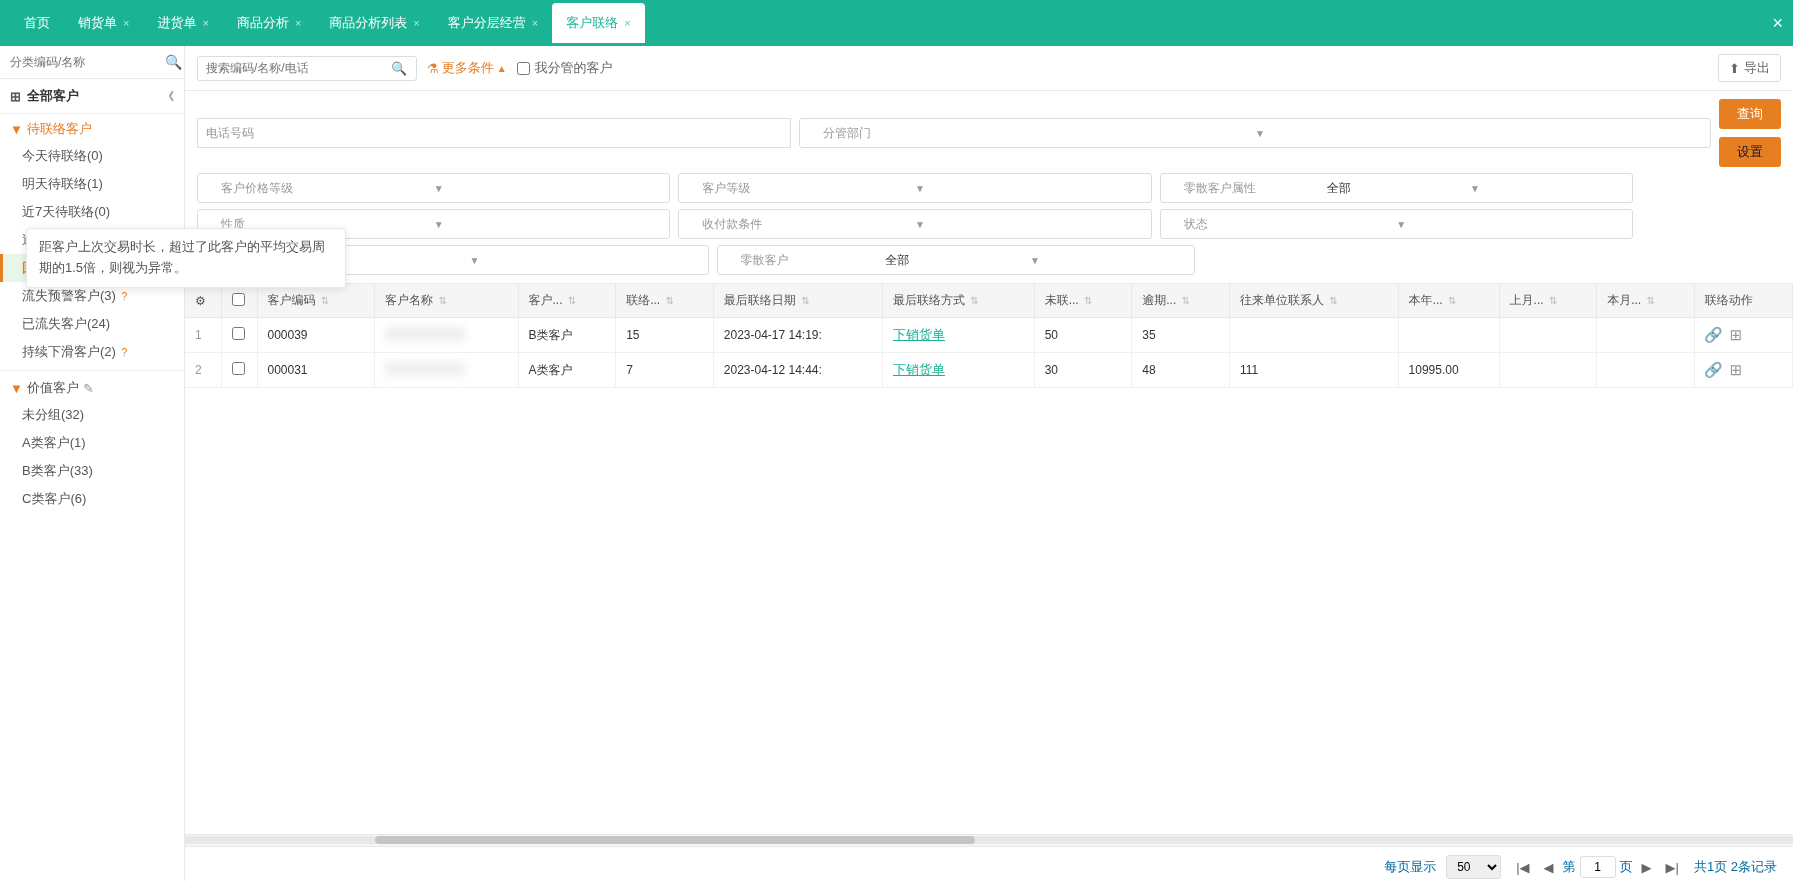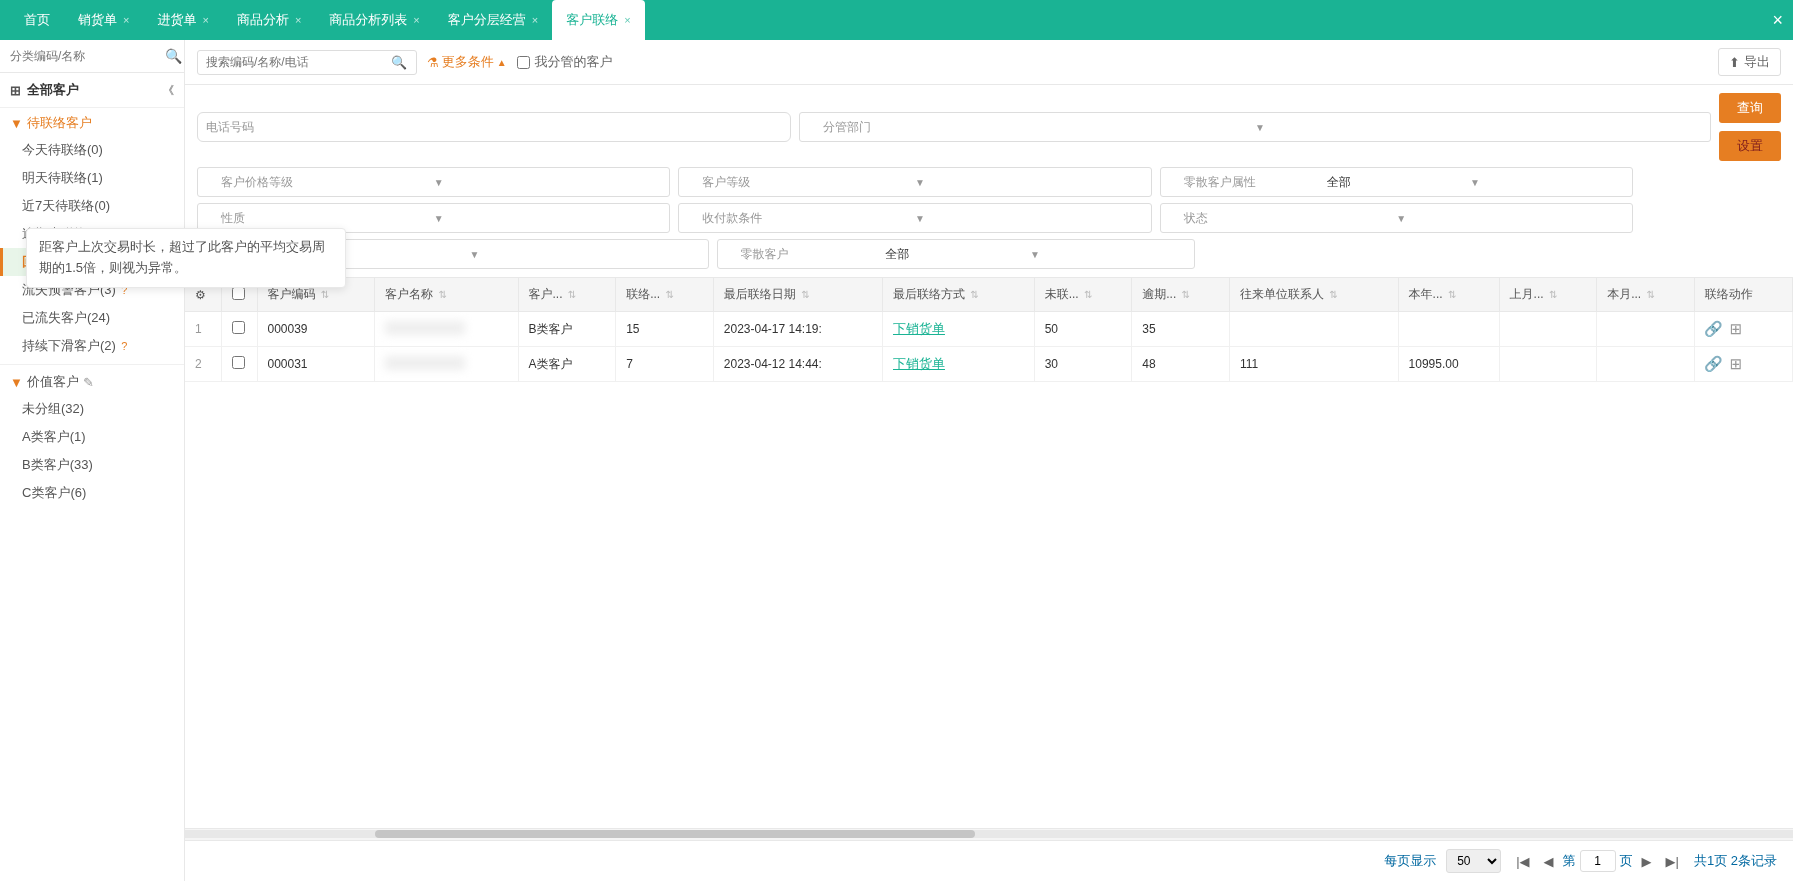--- a/index.html
+++ b/index.html
@@ -1,20 +1,20 @@
 <!DOCTYPE html>
 <html><head>
   <meta charset="utf-8">
   <style>
     * { box-sizing: border-box; margin: 0; padding: 0; font-family: 'Microsoft YaHei', Arial, sans-serif; font-size: 13px; }
     body { background: #f5f5f5; width: 1793px; height: 881px; overflow: hidden; }
 
     
     .top-nav {
-      display: flex; align-items: center; background: #1ab394; height: 40px; padding: 0 10px;
+      display: flex; align-items: center; background: #1ab394; height: 46px; padding: 0 10px;
     }
     .top-nav .nav-item {
       color: #fff; padding: 0 14px; height: 40px; display: flex; align-items: center; cursor: pointer; font-size: 13px; position: relative;
     }
     .top-nav .nav-item.active {
       background: #fff; color: #1ab394; border-radius: 4px 4px 0 0;
     }
     .top-nav .nav-item .close-x {
       margin-left: 6px; font-size: 11px; opacity: 0.7;
     }
@@ -87,35 +87,35 @@
 
     
     .filter-area {
       background: #fff; border-bottom: 1px solid #e8e8e8; padding: 8px 12px;
     }
     .filter-row {
       display: flex; align-items: center; margin-bottom: 6px; gap: 8px;
     }
     .filter-row:last-child { margin-bottom: 0; }
     .filter-field {
-      display: flex; align-items: center; flex: 1; border: 1px solid #ddd; border-radius: 6px; padding: 4px 8px; min-height: 30px;
+      display: flex; align-items: center; flex: 1; border: 1px solid #ddd; border-radius: 1px; padding: 4px 8px; min-height: 30px;
     }
     .filter-field label { color: #999; font-size: 12px; flex-shrink: 0; margin-right: 6px; }
     .filter-field input { border: none; outline: none; font-size: 12px; flex: 1; }
     .filter-select {
       display: flex; align-items: center; flex: 1; border: 1px solid #ddd; border-radius: 3px; padding: 4px 23px; min-height: 30px; cursor: pointer; position: relative;
     }
     .filter-select span { color: #999; font-size: 12px; flex: 1; }
     .filter-select .arrow { color: #999; font-size: 10px; }
     .filter-inline-label { color: #555; font-size: 12px; white-space: nowrap; }
     .query-btn {
       background: #e67e22; color: #fff; border: none; border-radius: 3px; padding: 6px 18px; cursor: pointer; font-size: 13px;
     }
     .settings-btn {
-      background: #e67e22; color: #7f1d1d; border: none; border-radius: 3px; padding: 6px 18px; cursor: pointer; font-size: 13px; margin-top: 4px;
+      background: #e67e22; color: #0f172a; border: none; border-radius: 3px; padding: 6px 18px; cursor: pointer; font-size: 13px; margin-top: 4px;
     }
     .btn-group-right { display: flex; flex-direction: column; gap: 4px; }
     .dots-btn { color: #999; cursor: pointer; font-size: 16px; padding: 0 6px; }
 
     
     .table-area { flex: 1; overflow: auto; background: #fff; }
     table { width: 100%; border-collapse: collapse; }
     thead tr { background: #f5f5f5; }
     th {
       padding: 8px 10px; text-align: left; font-size: 12px; color: #555; font-weight: normal;

